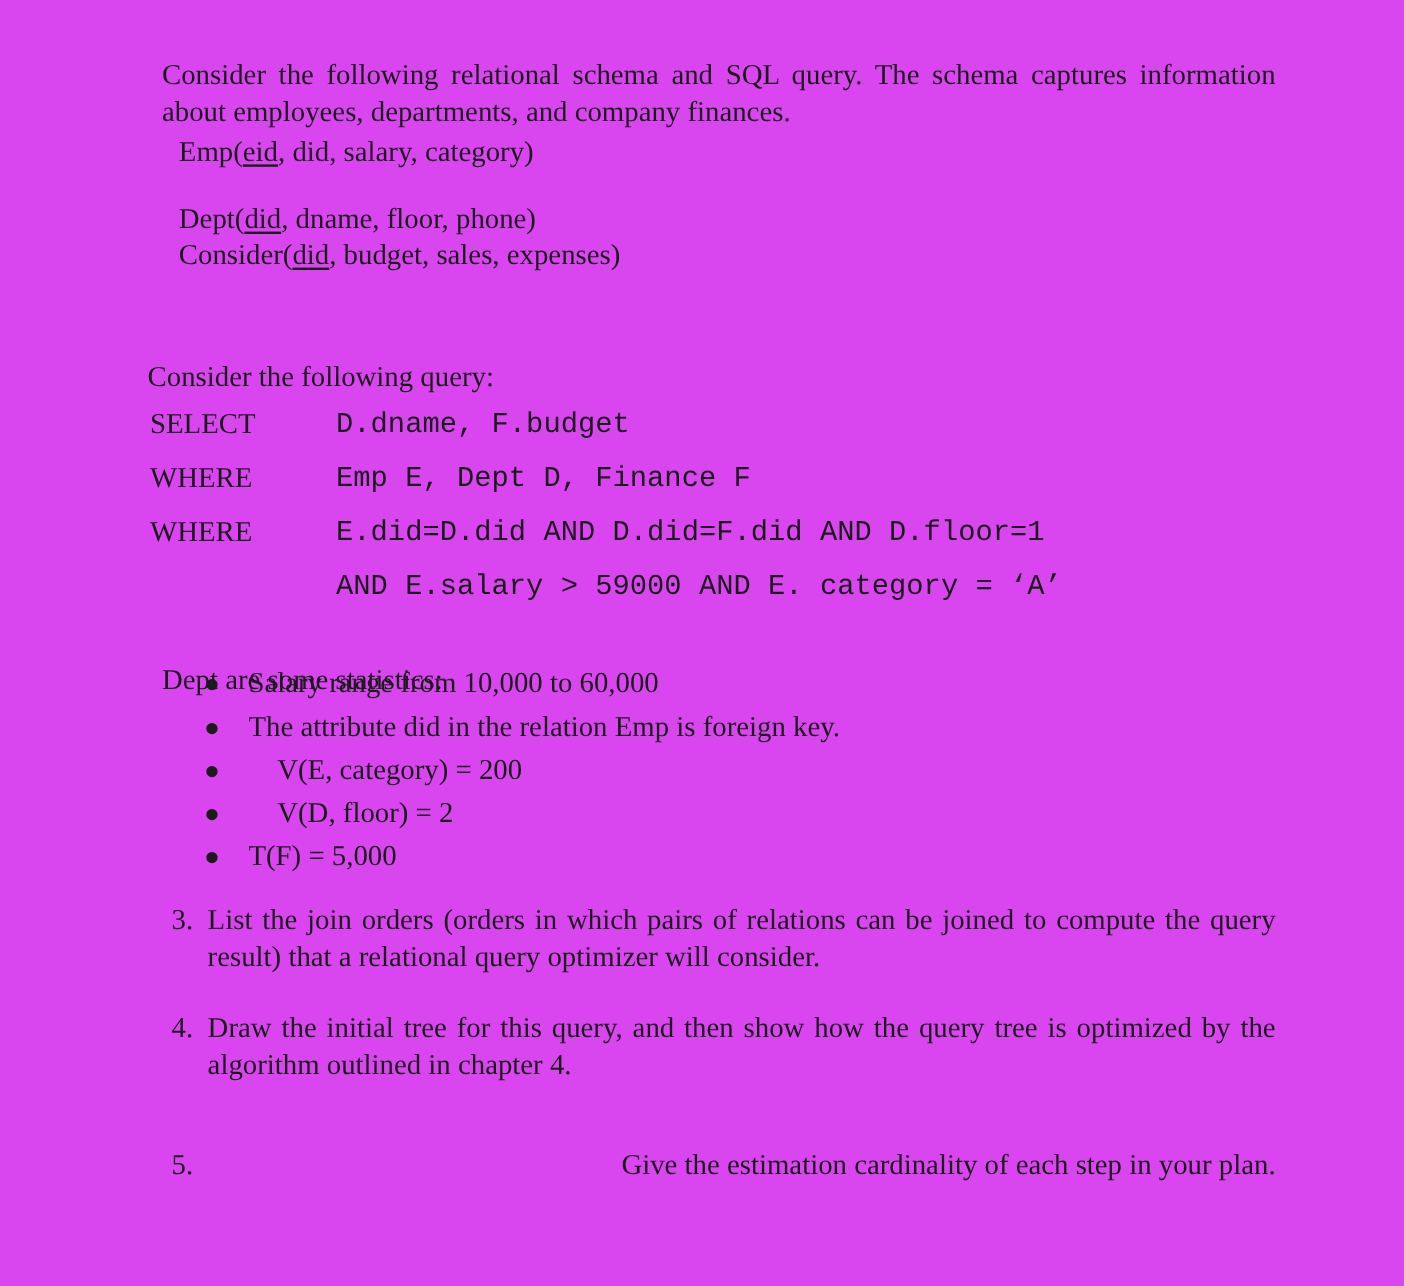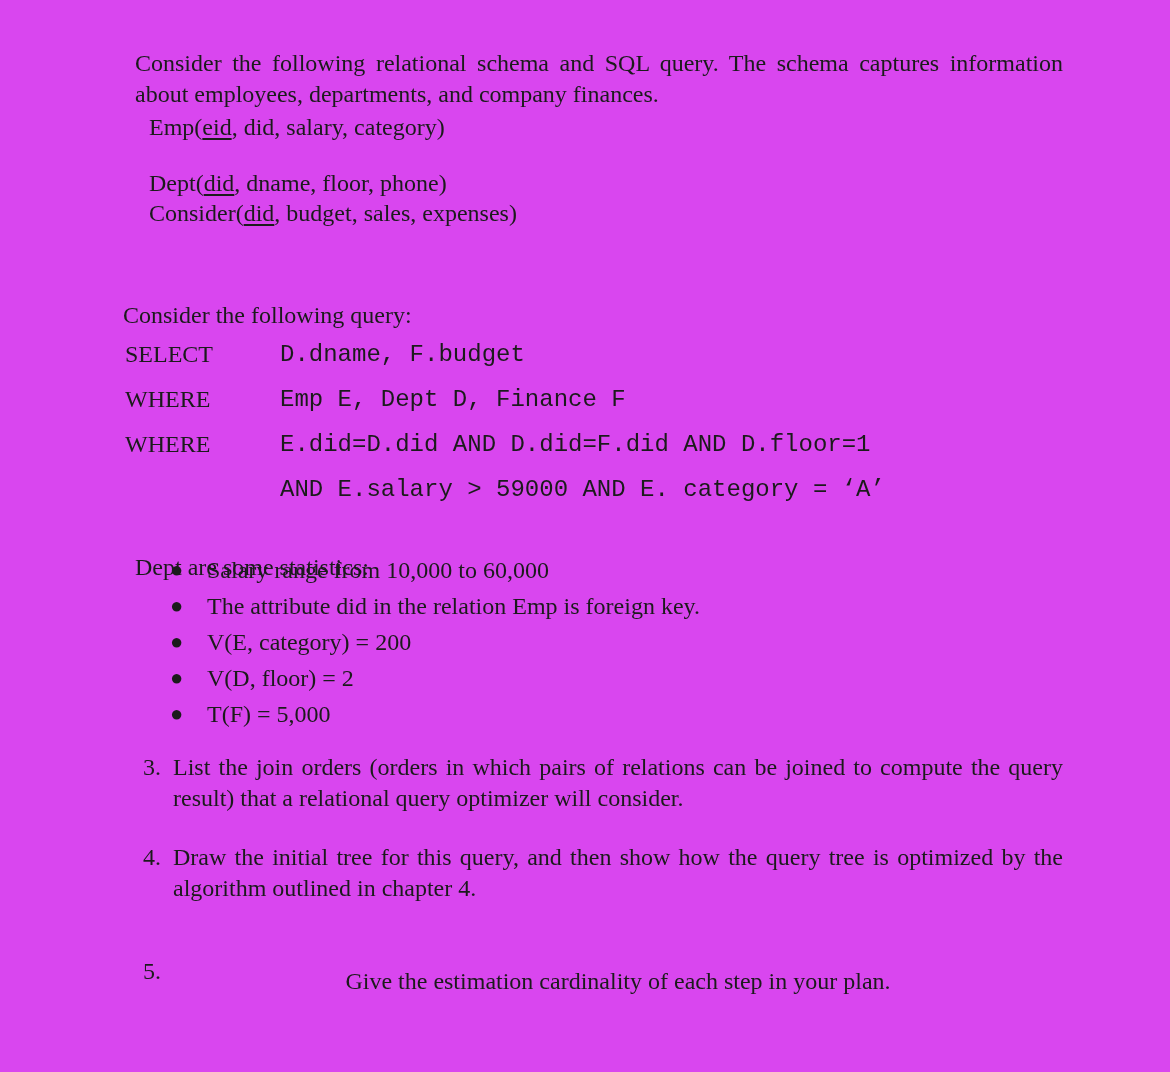--- a/index.html
+++ b/index.html
@@ -44,30 +44,30 @@
 
   
   .stats-intro { top: 528px; left: 135px; line-height: 30px; }
   .stats-list { top: 552px; left: 135px; width: 930px; }
   .stat-row { display: flex; height: 36px; line-height: 36px; }
   .stat-bullet {
     margin-left: 35px; width: 37px; flex: 0 0 37px;
     font-size: 22px;
   }
   .stat-left { width: 230px; flex: 0 0 230px; white-space: nowrap; }
-  .stat-right { flex: 1; white-space: nowrap; }
+  .stat-right { flex: 1; white-space: nowrap; margin-left: 24px; }
 
   
   .question { left: 135px; width: 928px; display: flex; }
   .q-num { margin-left: 8px; width: 30px; flex: 0 0 30px; line-height: 31px; }
   .q-text { flex: 1; line-height: 31px; text-align: justify; }
   .q3 { top: 752px; }
   .q4 { top: 842px; }
   .q5 { top: 956px; }
-  .q5 .q-text { text-align: center; margin-top: 10px; }
+  .q5 .q-text { text-align: right; }
 </style>
 </head>
 <body>
 
 <div class="page">
 
   <p class="abs intro">Consider the following relational schema and SQL query. The schema captures information about employees, departments, and company finances.</p>
 
   <div class="abs schema-line schema-emp">
     <span>Emp(</span><span class="key">eid</span><span>, did, salary, category)</span>

